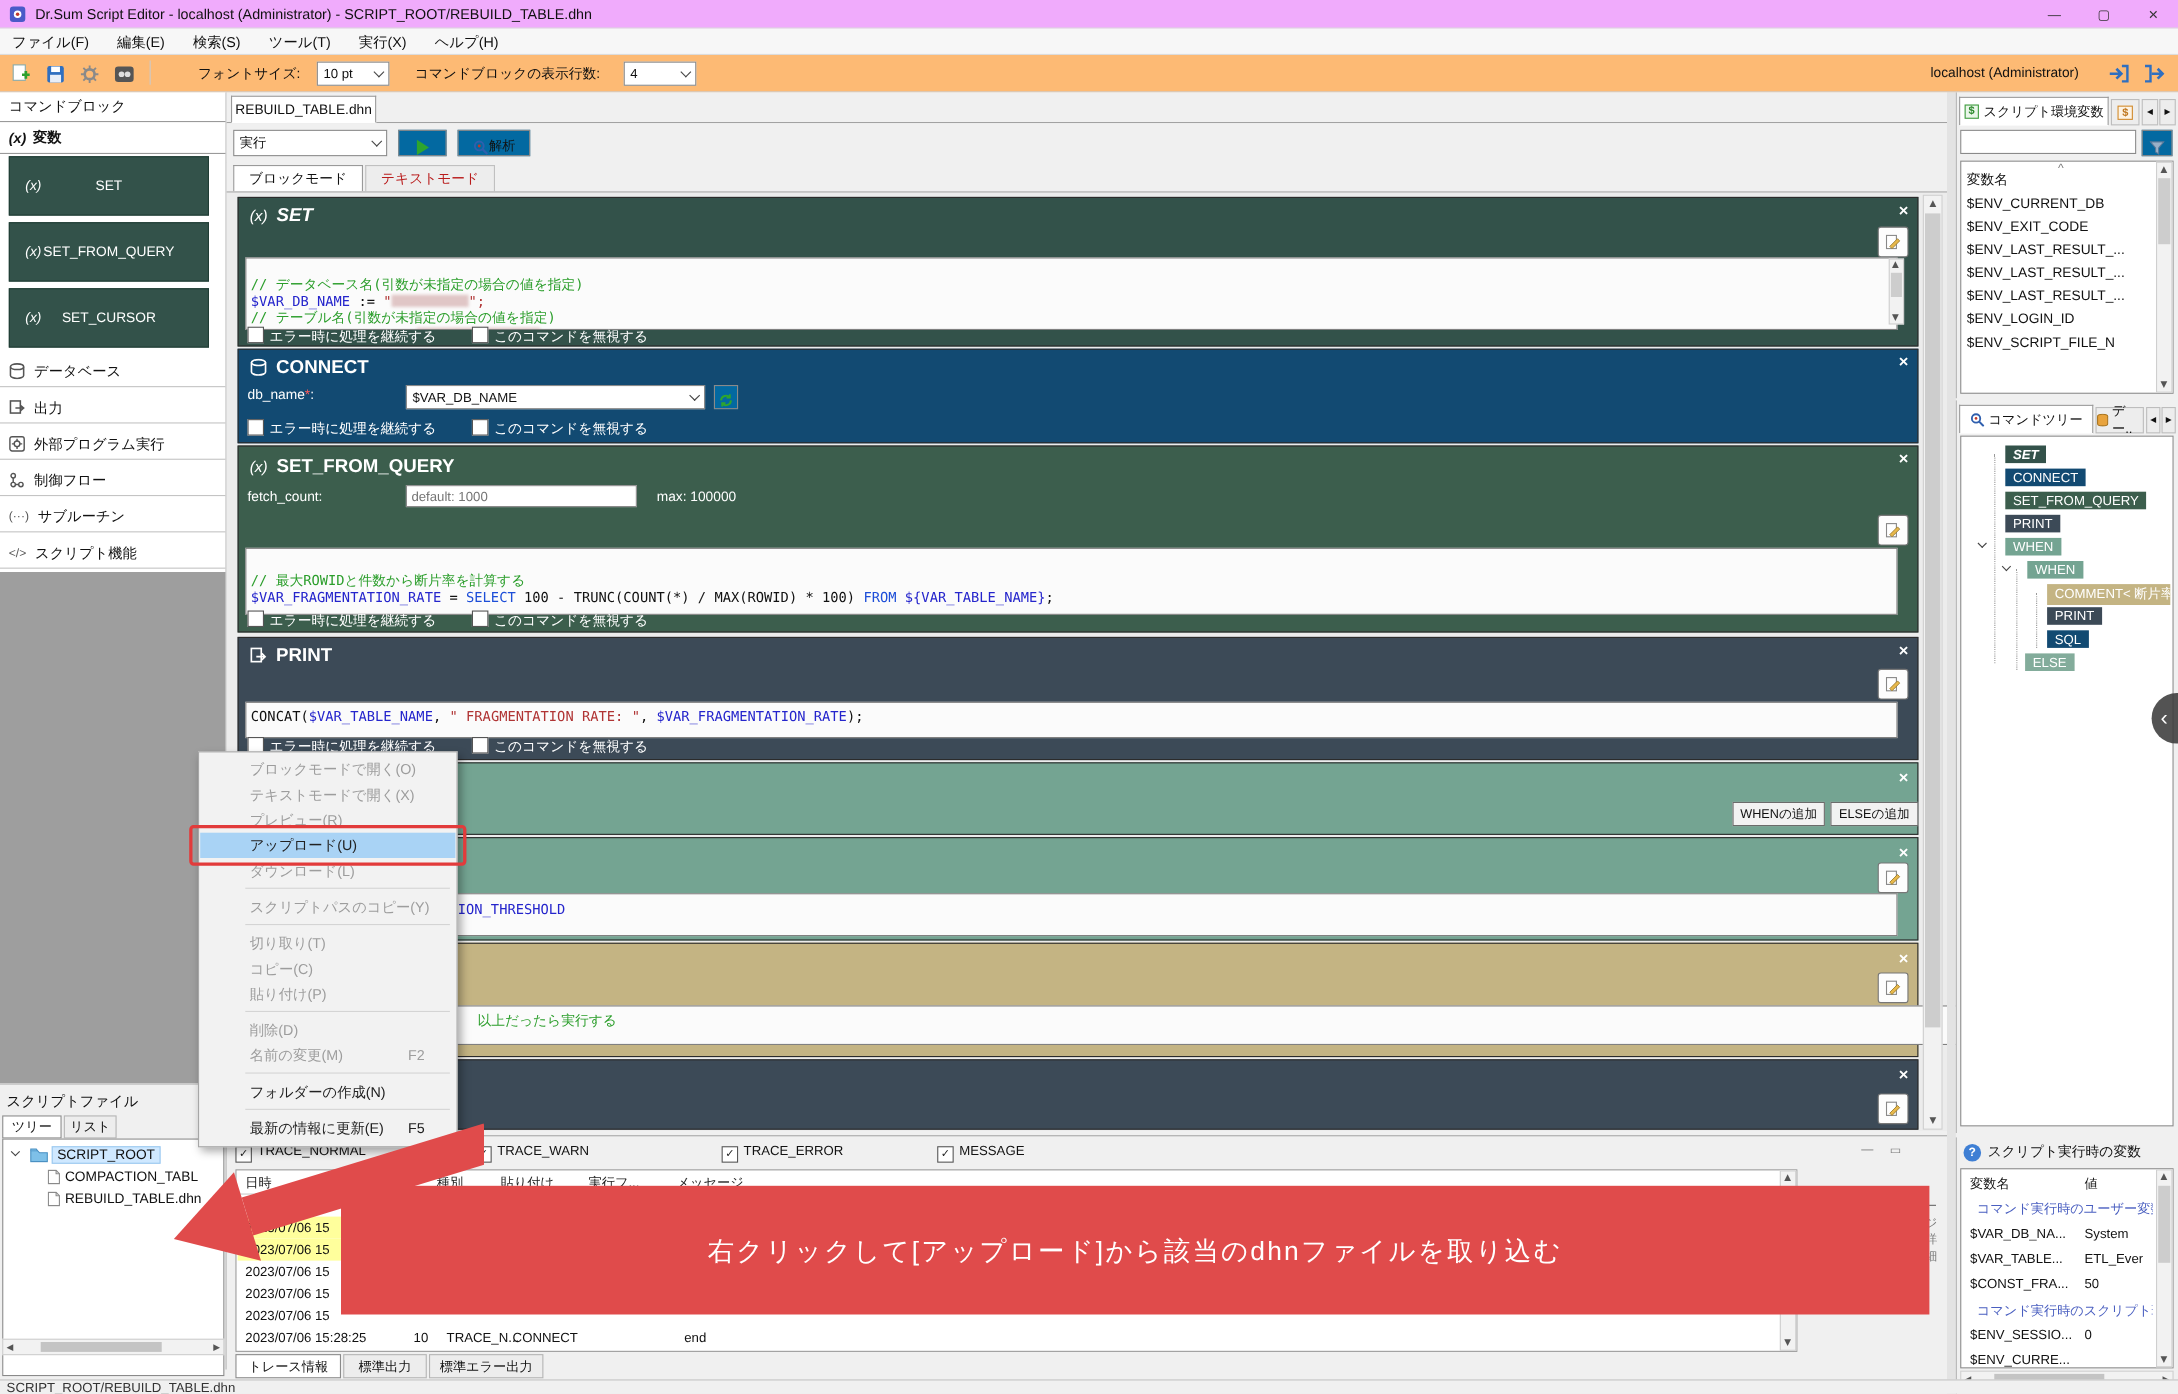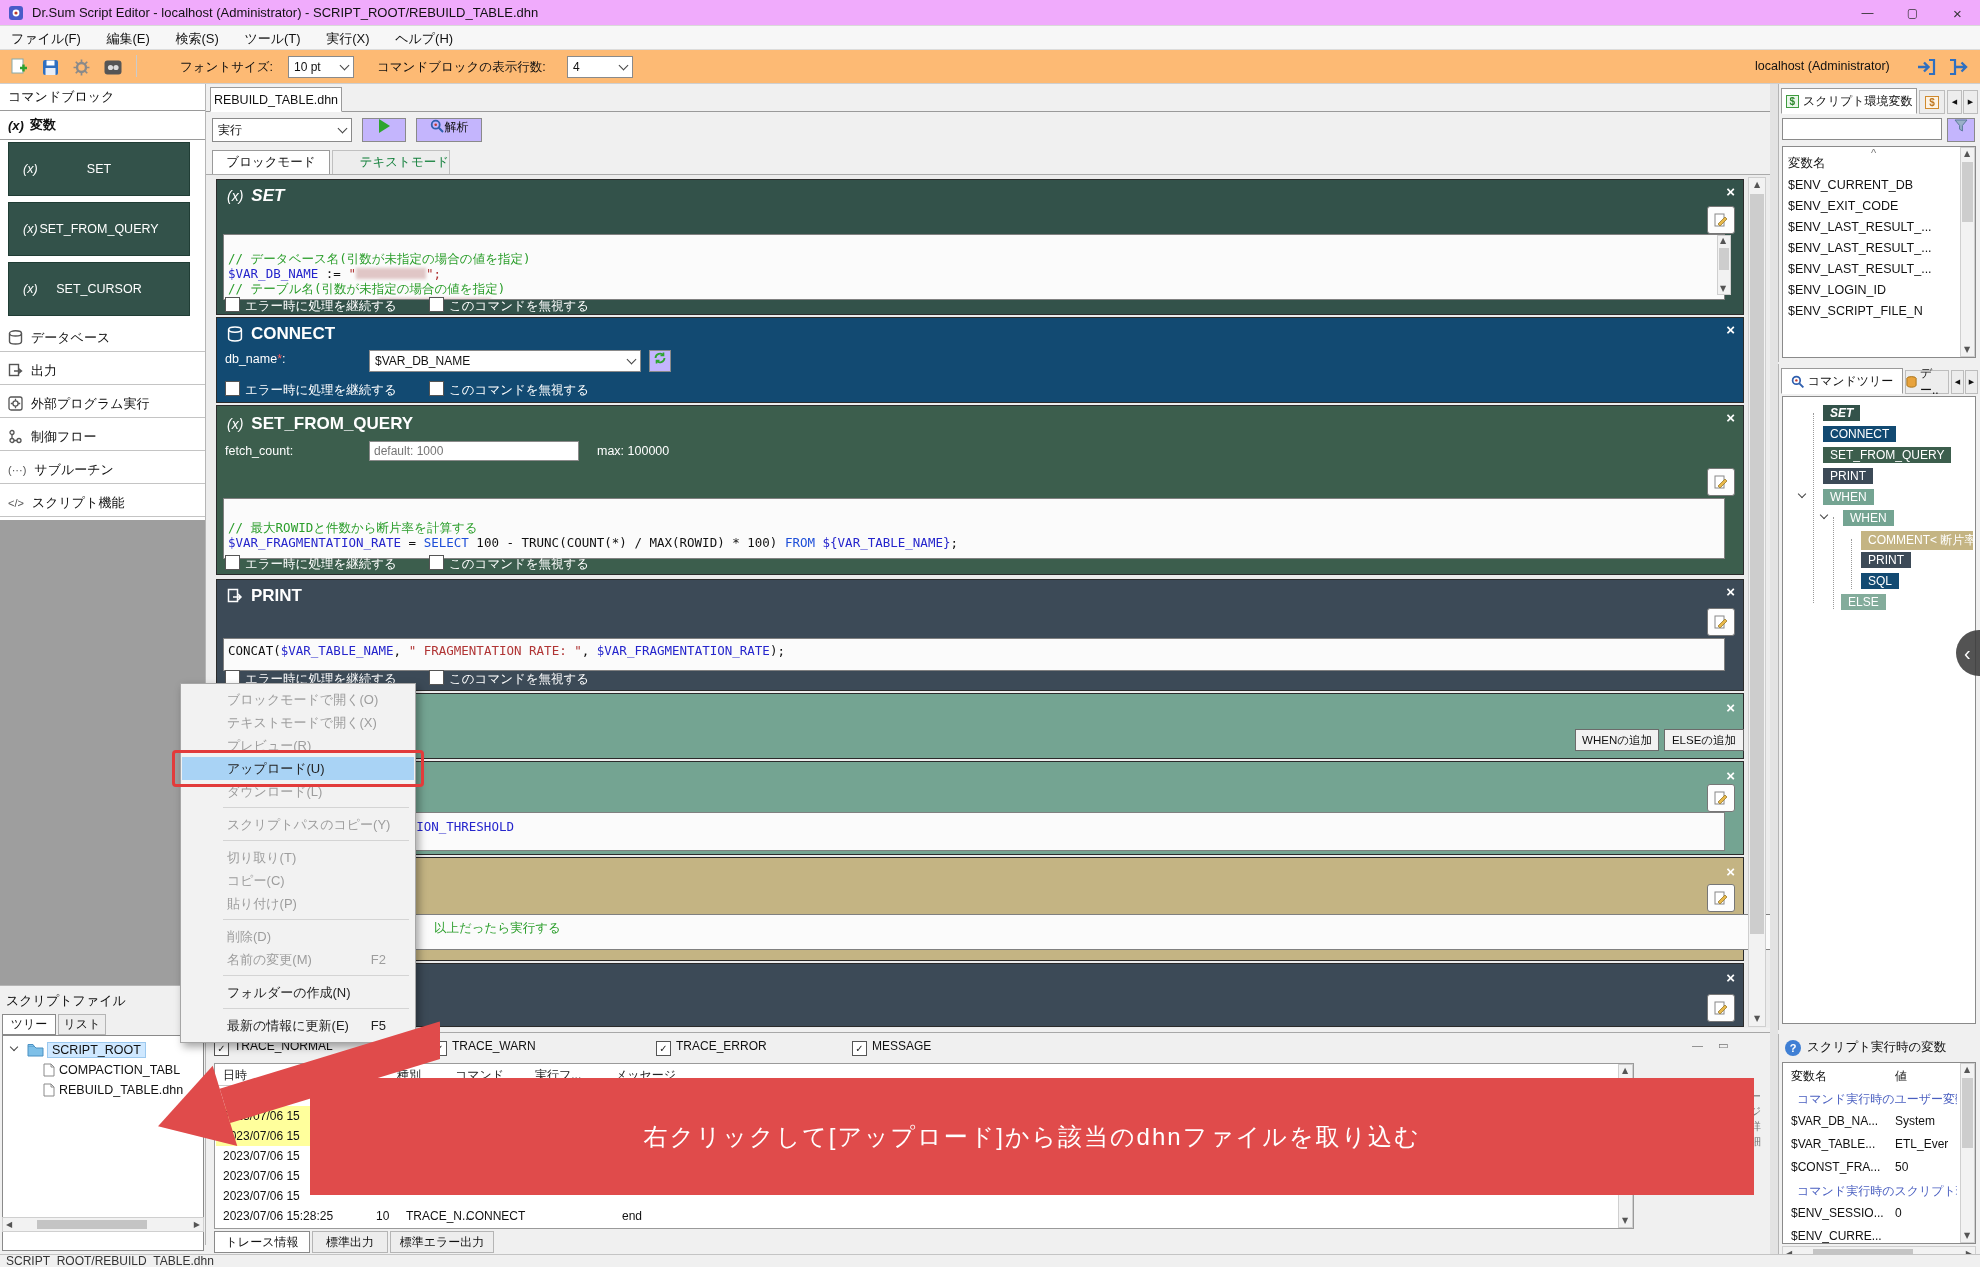--- a/index.html
+++ b/index.html
@@ -22,22 +22,22 @@
   .pal-title{padding:4px 8px;border-bottom:1px solid #9a9a9a}
   .pal-grp{padding:5px 8px;border-bottom:1px solid #9a9a9a;font-weight:bold}
   .pal-btn{background:#33524a;border:1px solid #203d35;color:#fff;display:flex;align-items:center;justify-content:center;position:absolute;left:8px;width:180px;height:52px;font-size:12.5px}
   .pal-fx{position:absolute;left:14px;font-style:italic}
   .pal-row{position:absolute;left:0;width:100%;height:28px;display:flex;align-items:center;gap:8px;padding:0 8px;border-bottom:1px solid #c4c4c4;box-sizing:border-box}
   .grayzone{background:#9e9e9e}
   
   .tabstrip{background:#f0f0f0;border-bottom:1px solid #9a9a9a}
   .etab{background:#fff;border:1px solid #9a9a9a;border-bottom:1px solid #fff;display:inline-flex;align-items:center;justify-content:center;font-size:12.5px}
   .mtab-on{background:#fff;border:1px solid #9a9a9a;border-bottom:none;font-size:12.5px;display:inline-flex;align-items:center;justify-content:center}
-  .mtab-off{background:#ededed;border:1px solid #c0c0c0;border-bottom:none;font-size:12.5px;display:inline-flex;align-items:center;justify-content:flex-end;color:#15803d}
-  .btn{background:#c4b5fd;border:1px solid #8a8a8a;display:inline-flex;align-items:flex-start;justify-content:center;font-size:12px;gap:1px}
+  .mtab-off{background:#ededed;border:1px solid #c0c0c0;border-bottom:none;font-size:12.5px;display:inline-flex;align-items:center;justify-content:center;color:#b91c1c}
+  .btn{background:#0369a1;border:1px solid #8a8a8a;display:inline-flex;align-items:flex-end;justify-content:center;font-size:12px;gap:1px}
   .canvas{background:#ececec;border-top:1px solid #aaa}
   .blk{position:absolute;left:10px;width:1526px;border:1px solid #2b2b2b}
   .bg-set{background:#33524a}.bg-conn{background:#124a72}.bg-sfq{background:#3c5e4d}
   .bg-prn{background:#3c4a57}.bg-case{background:#74a492}.bg-cmt{background:#c4b483}
   .blk-title{color:#fff;font-weight:bold;font-size:17px;display:flex;align-items:center;gap:8px}
   .blk-x{position:absolute;right:8px;color:#fff;font-size:15px;font-weight:bold;line-height:1;cursor:default}
   .edit-btn{position:absolute;right:8px;width:26px;height:26px;background:#fdfdfd;border:1px solid #777;border-radius:3px;display:flex;align-items:center;justify-content:center}
   .code{position:absolute;left:6px;background:#fbfbfb;border:1px solid #808080;
         font-family:"DejaVu Sans Mono","Liberation Mono",monospace;font-size:12.5px;line-height:15px;
         white-space:pre;overflow:hidden;padding:1px 4px}
@@ -439,21 +439,21 @@
   <div class="p" style="left:450px;top:6px;font-size:12px"><span class="cbc">✓</span><span>TRACE_ERROR</span></div>
   <div class="p" style="left:646px;top:6px;font-size:12px"><span class="cbc">✓</span><span>MESSAGE</span></div>
   <span class="p frag" style="left:1486px;top:6px">—</span>
   <span class="p frag" style="left:1512px;top:6px">▭</span>
 
   <div class="p ttable" style="left:8px;top:30px;width:1420px;height:166px">
     <div class="p thead" style="left:0;top:0;width:100%;height:22px">
       <span class="p" style="left:8px;top:3px">日時</span>
       <span class="p" style="left:132px;top:3px">行数</span>
       <span class="p" style="left:182px;top:3px">種別</span>
-      <span class="p" style="left:240px;top:3px">コマンド</span>
+      <span class="p" style="left:240px;top:3px">貼り付け</span>
       <span class="p" style="left:320px;top:3px">実行フ...</span>
       <span class="p" style="left:400px;top:3px">メッセージ</span>
     </div>
     <div class="trow" style="top:22px">
         <span style="margin-left:7px">2023/07/06 15</span>
       </div>
     <div class="trow tyellow" style="top:42px">
         <span style="margin-left:7px">2023/07/06 15</span>
       </div>
     <div class="trow tyellow" style="top:62px">

